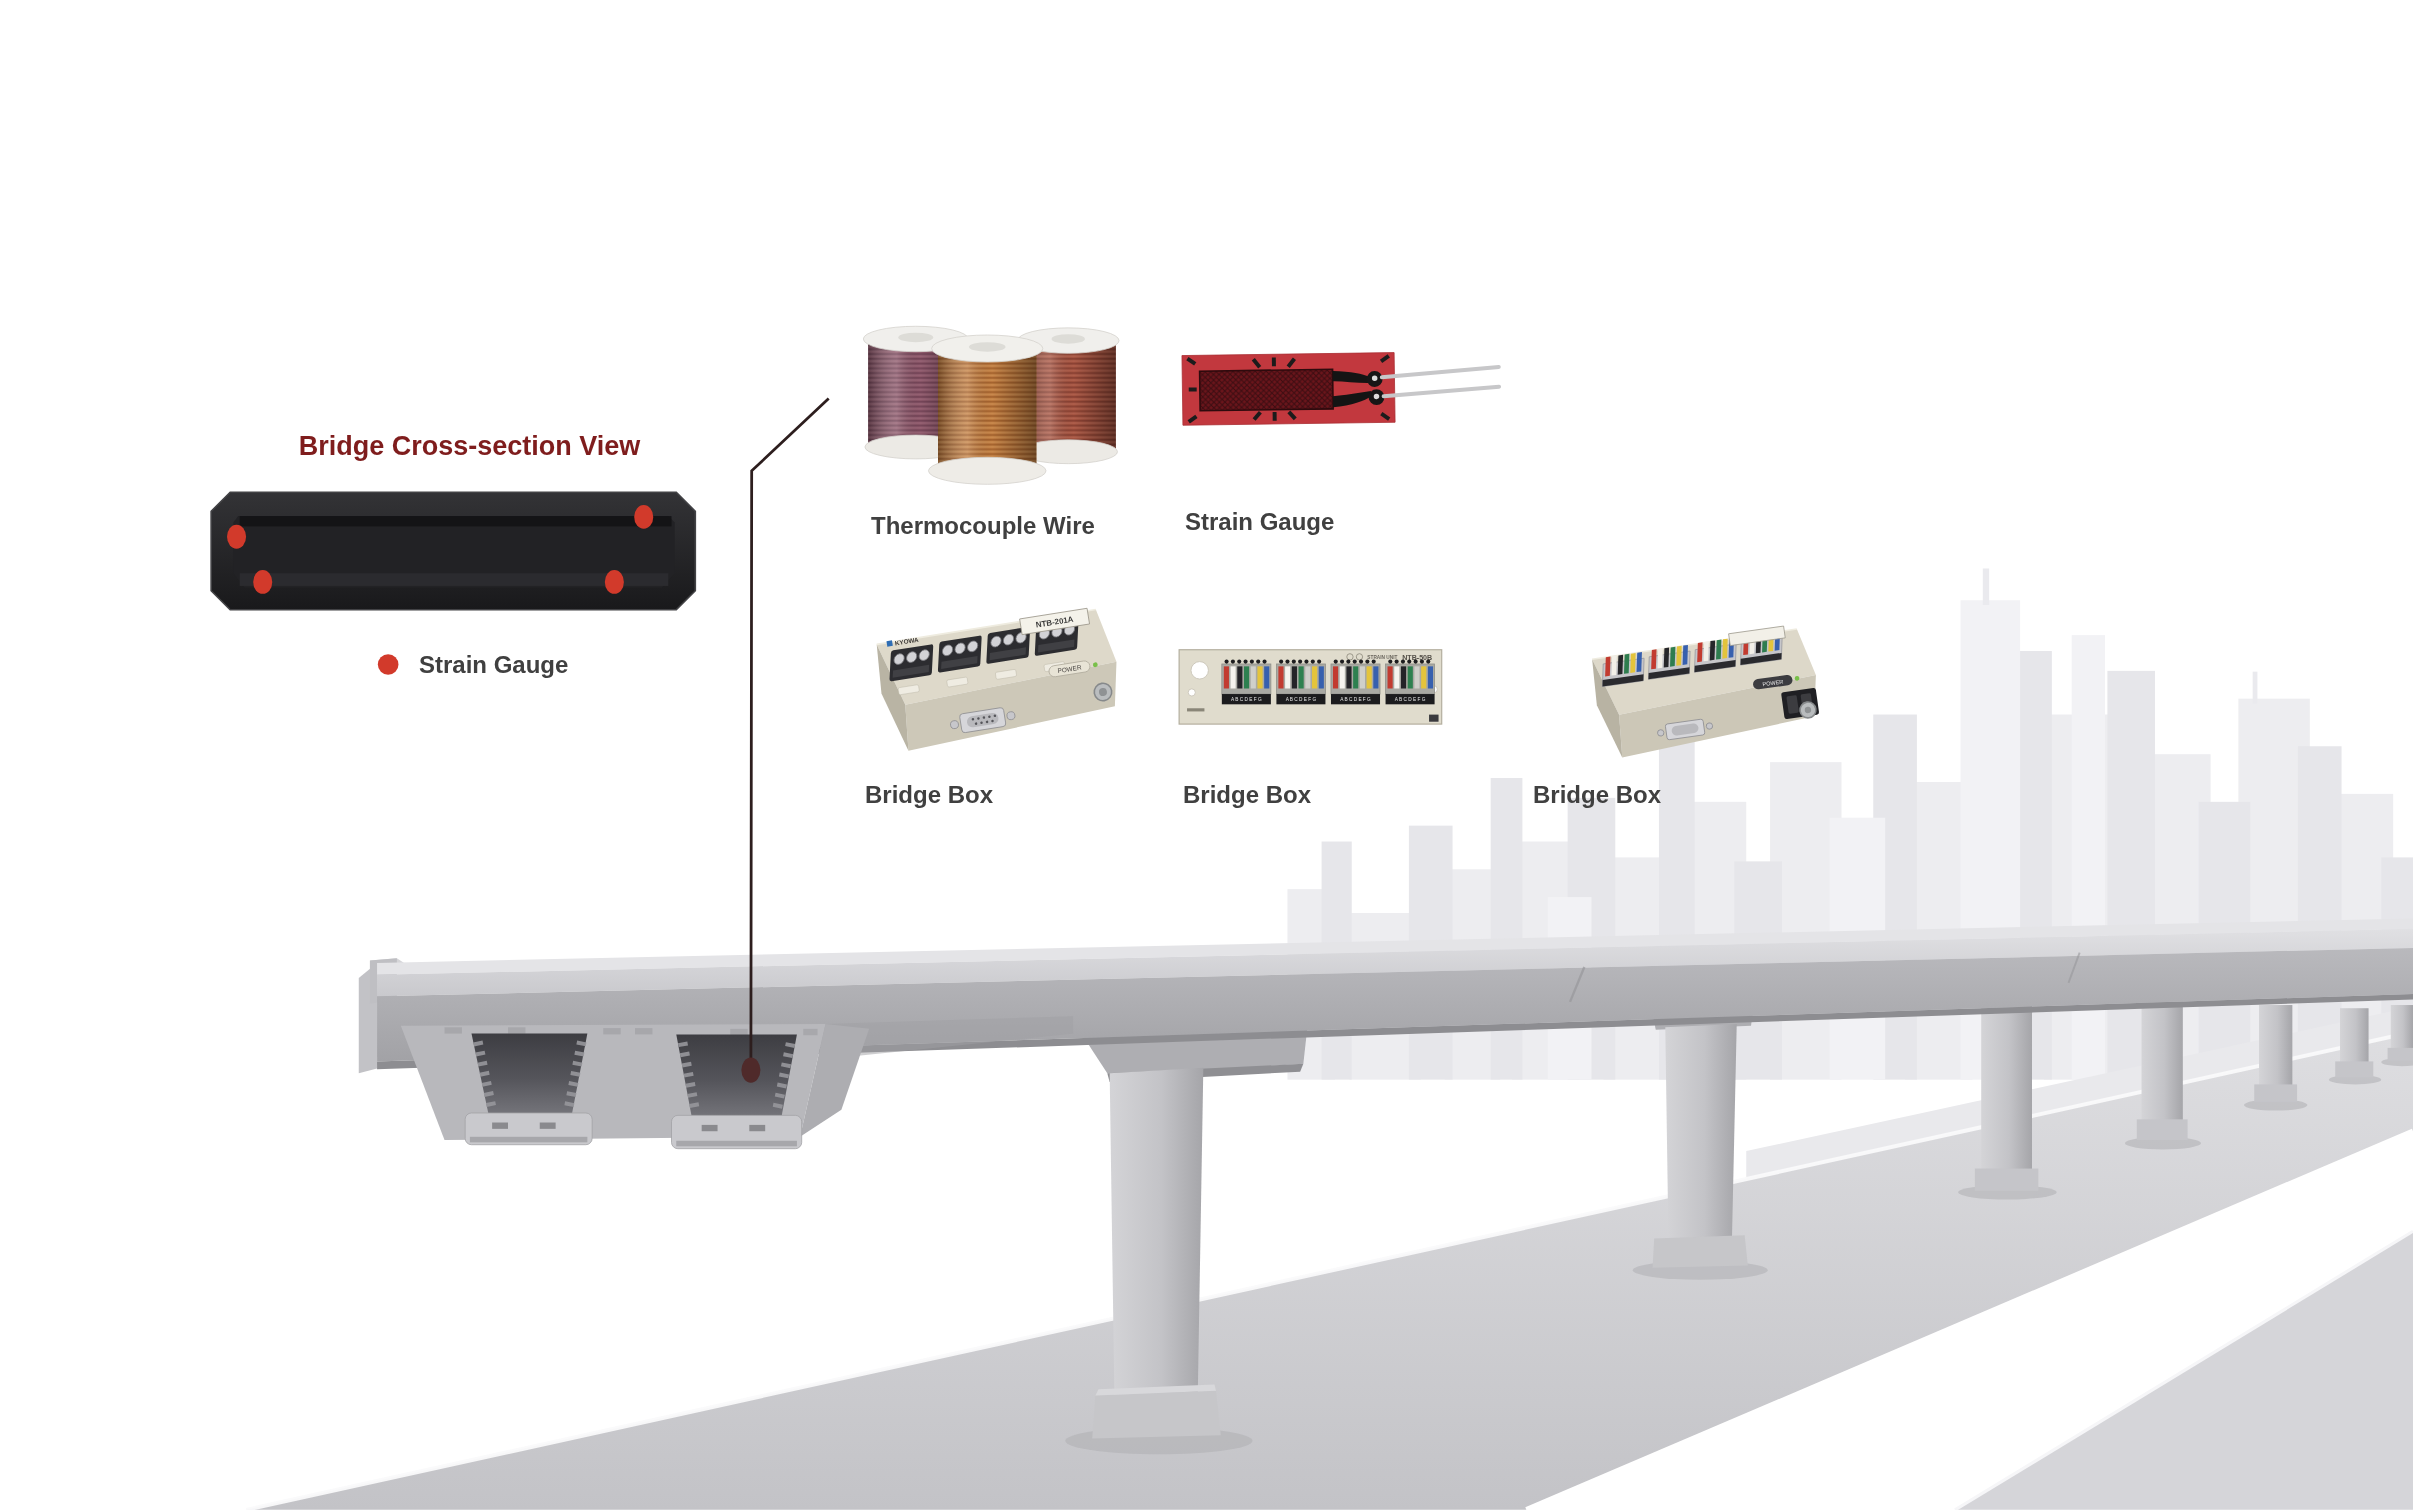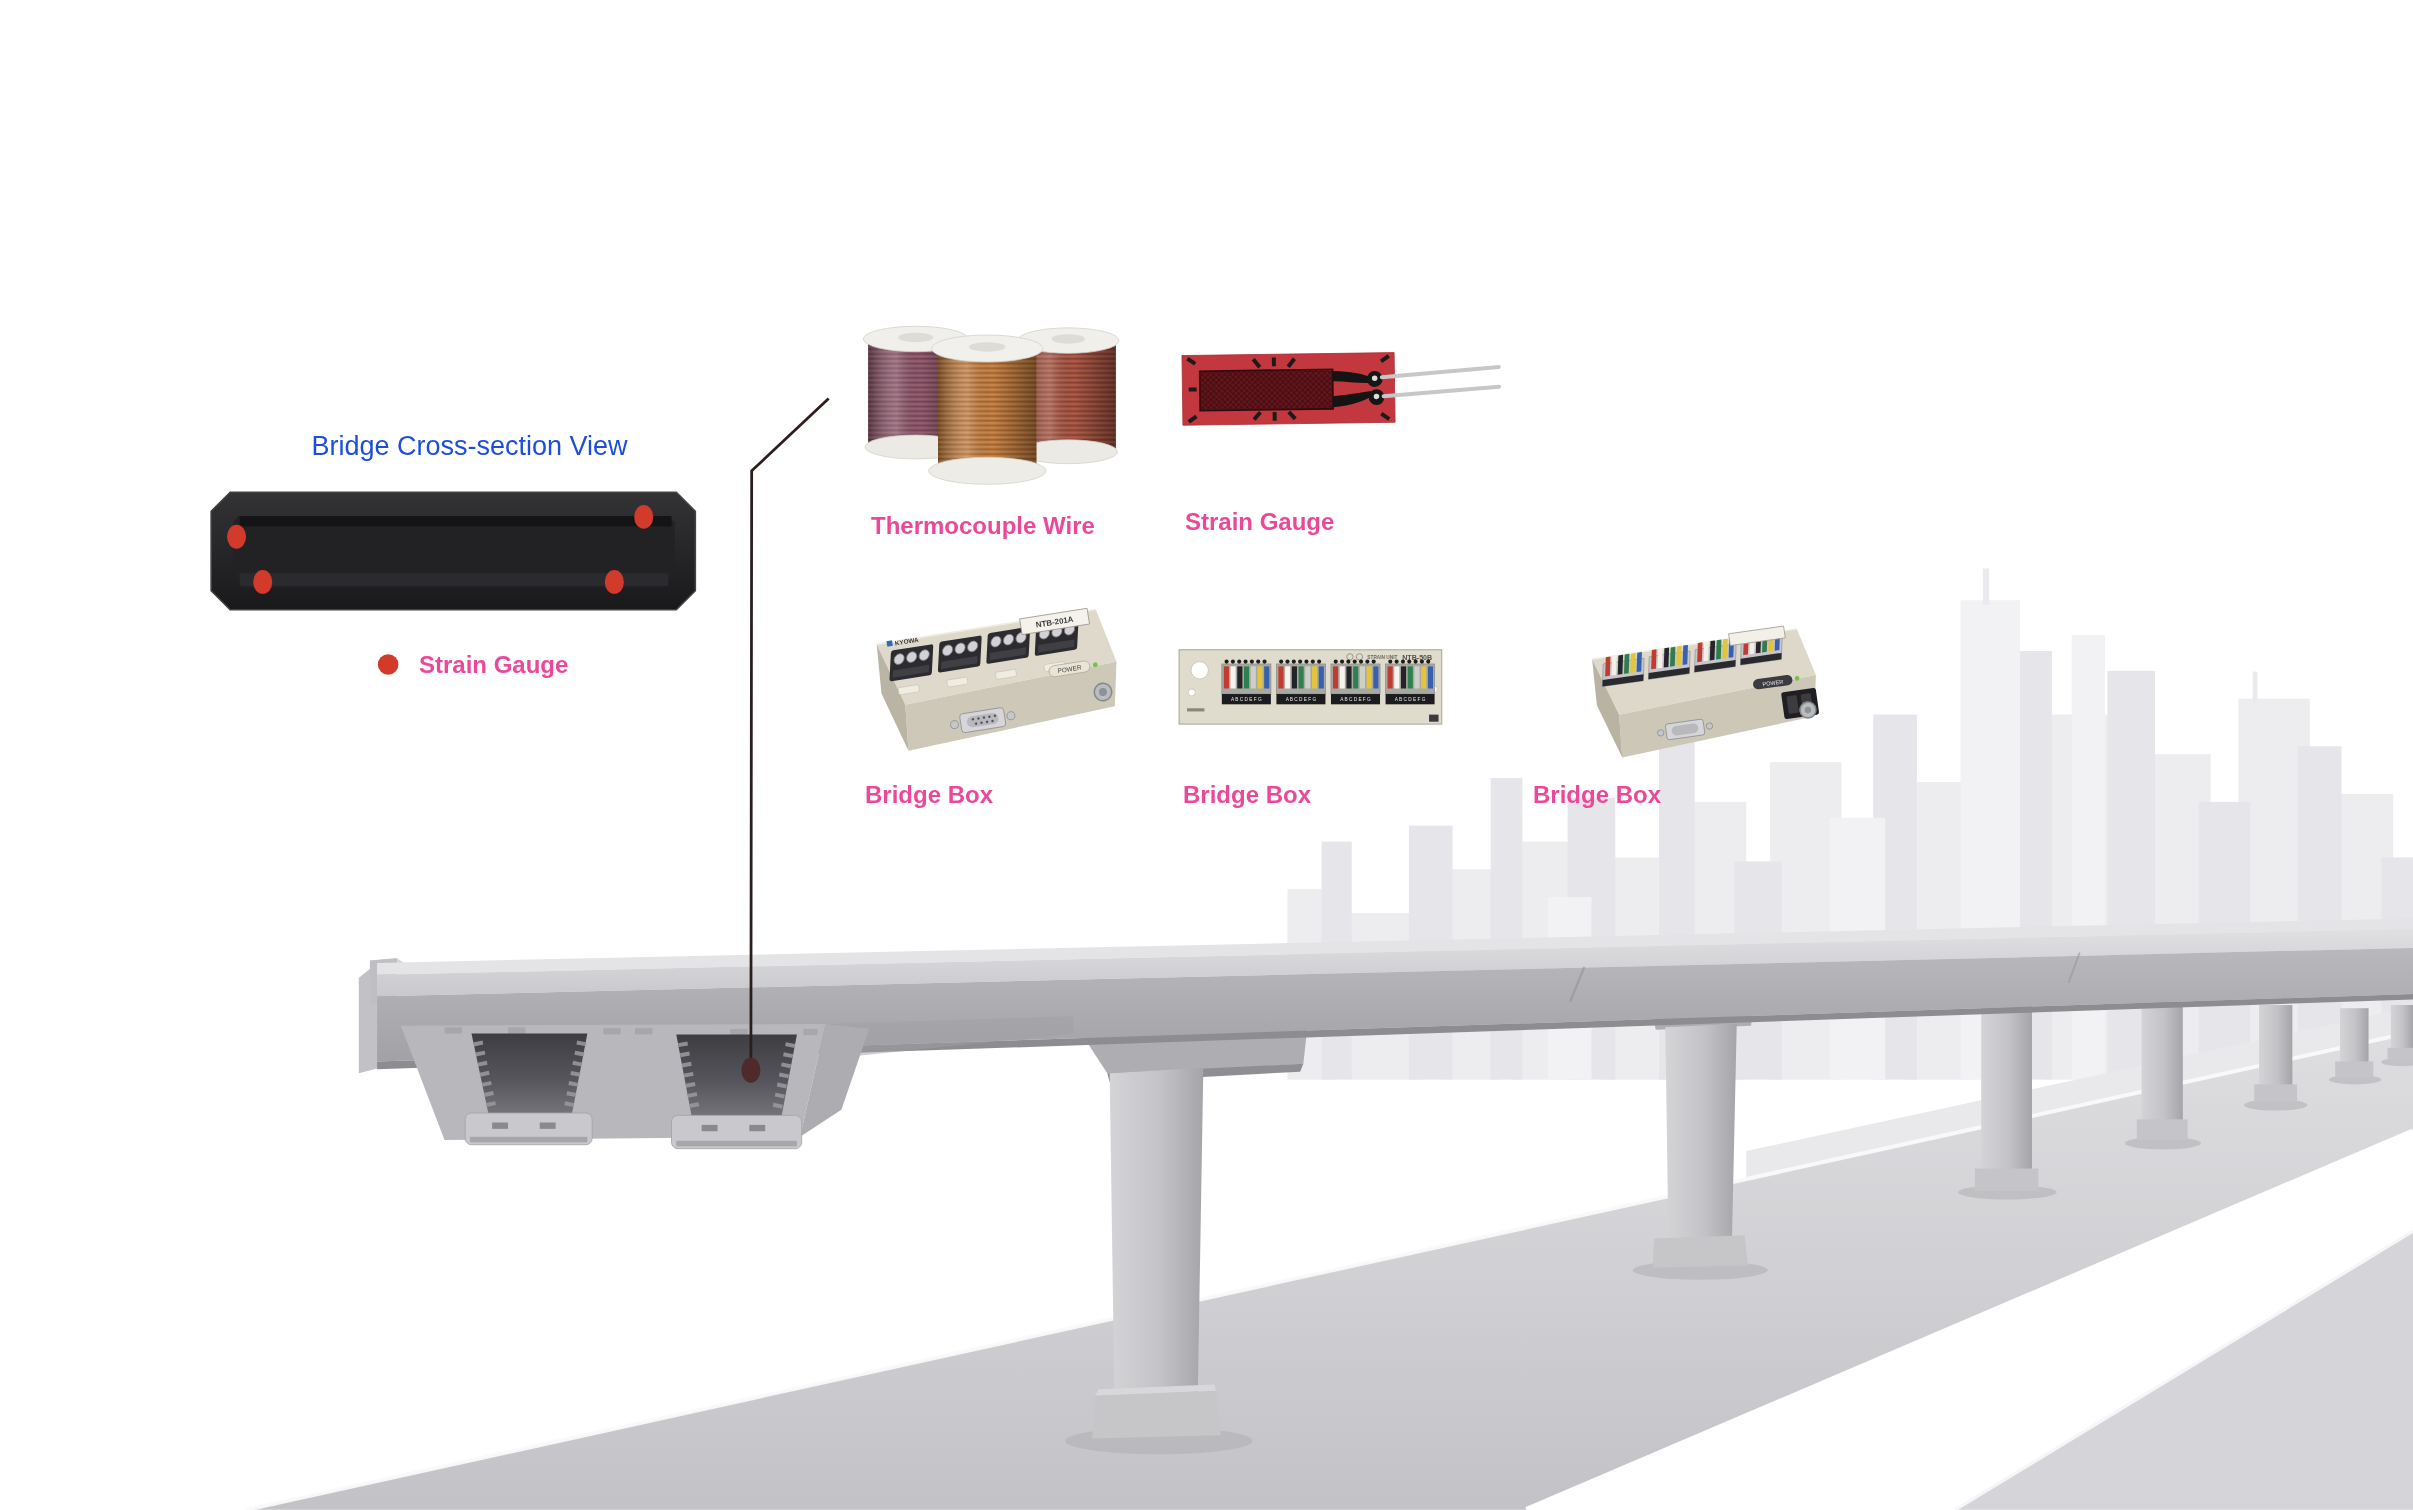--- a/index.html
+++ b/index.html
@@ -3,22 +3,22 @@
 <meta charset="utf-8">
 <style>
   html,body{margin:0;padding:0;background:#ffffff;}
   body{width:2413px;height:1510px;position:relative;overflow:hidden;
        font-family:"Liberation Sans","DejaVu Sans",sans-serif;}
   .stage{position:absolute;inset:0;width:2413px;height:1510px;}
   .abs{position:absolute;}
   .title{left:0;right:0;top:49px;text-align:center;font-size:49px;font-weight:700;
          color:#1d6aa5;letter-spacing:0.4px;}
   .heading{left:295px;top:431px;width:349px;text-align:center;font-size:27px;
-           font-weight:400;color:#1d4ed8;white-space:nowrap;}
-  .lbl{font-size:24px;font-weight:700;color:#ec4899;white-space:nowrap;}
+           font-weight:700;color:#7f1d1d;white-space:nowrap;}
+  .lbl{font-size:24px;font-weight:700;color:#404040;white-space:nowrap;}
   svg{display:block;}
   .scene{left:0;top:0;}
 </style>
 </head>
 <body>
 
 <div class="stage">
 
   <svg class="abs scene" width="2413" height="1510" viewBox="0 0 3040 1902">
     <defs>

